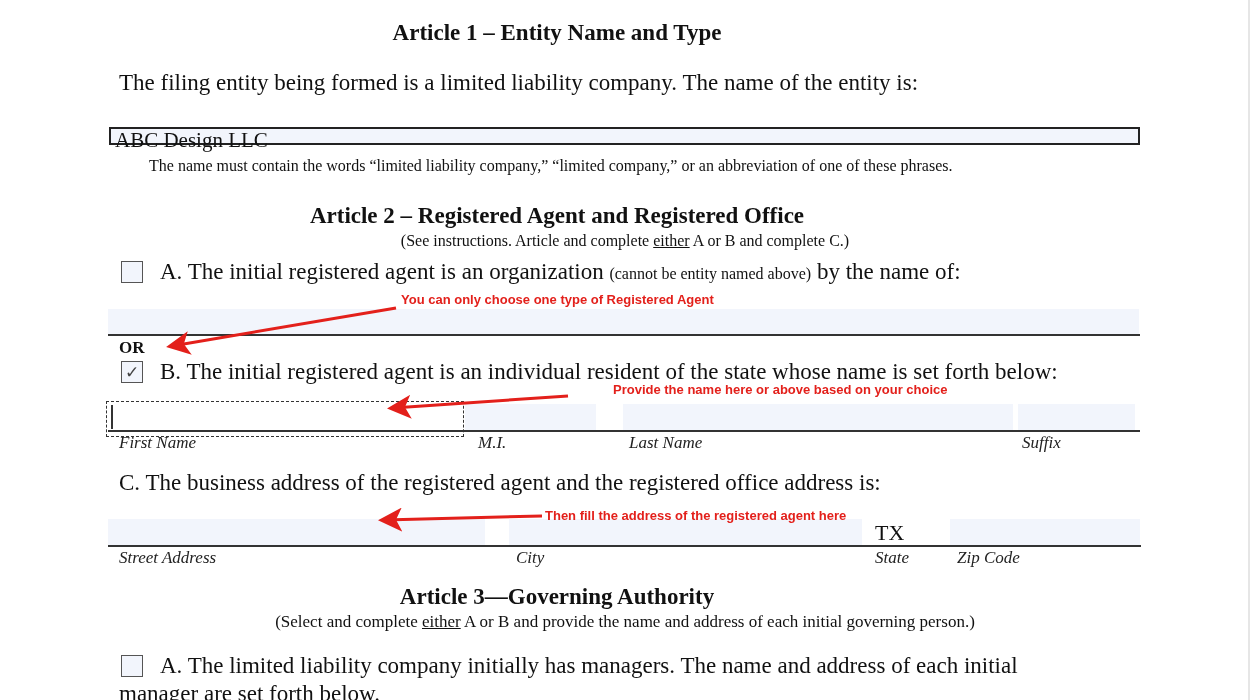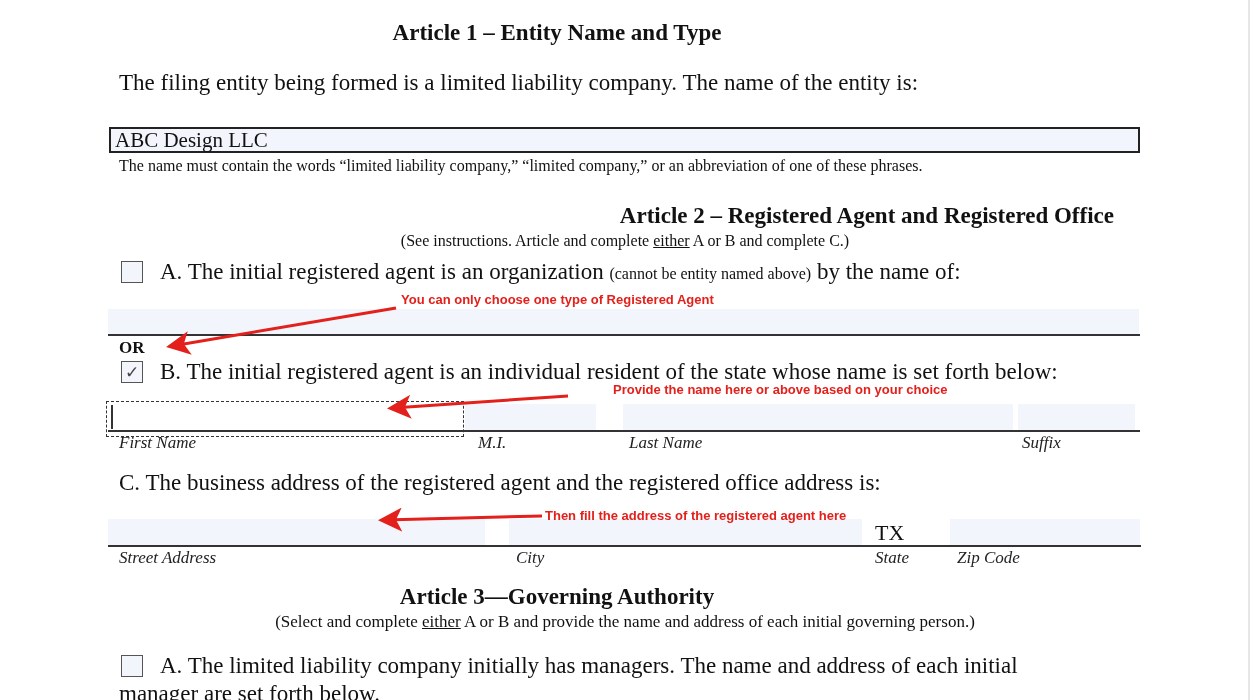--- a/index.html
+++ b/index.html
@@ -8,34 +8,34 @@
       background: #ffffff;
       font-family: "Liberation Serif", "DejaVu Serif", serif;
       color: #111;
     }
     .right-edge { position: absolute; left: 1248px; top: 0; width: 2px; height: 700px; background: #e6e6e6; }
     .abs { position: absolute; white-space: nowrap; }
     .heading { font-weight: bold; font-size: 23px; text-align: center; width: 1114px; left: 0; }
     .sub { font-size: 16px; text-align: center; width: 1250px; left: 0; }
     .u { text-decoration: underline; }
     .body-text { font-size: 23px; }
-    .small-note { font-size: 15px; }
+    .small-note { font-size: 15px; margin-left: 30px; }
     .label-italic { font-style: italic; font-size: 17px; color: #222; }
     .field {
       position: absolute; background: #f2f5fc;
     }
     .line { position: absolute; height: 2px; background: #333; }
     .checkbox {
       position: absolute; width: 22px; height: 22px;
       border: 1.5px solid #555; background: #f2f5fc; box-sizing: border-box;
       font-family: "DejaVu Sans", sans-serif; font-size: 17px; color: #444;
       text-align: center; line-height: 20px;
     }
     .entity-input {
-      position: absolute; left: 109px; top: 127px; width: 1031px; height: 26px;
+      position: absolute; left: 109px; top: 127px; width: 1031px; height: 18px;
       border: 2px solid #222; box-sizing: border-box; background: #f2f5fc;
       font-size: 21px; padding-left: 4px; line-height: 23px;
     }
     .annot {
       position: absolute; color: #e3201b; font-family: "Liberation Sans", "DejaVu Sans", sans-serif;
       font-weight: bold; font-size: 13px; white-space: nowrap;
     }
     .dashed {
       position: absolute; left: 106px; top: 401px; width: 358px; height: 36px;
       border: 1.5px dashed #333; box-sizing: border-box;
@@ -45,21 +45,21 @@
 </head>
 <body>
 
 <div class="right-edge"></div>
 
 <div class="abs heading" style="top:20px;">Article 1 – Entity Name and Type</div>
 <div class="abs body-text" style="left:119px; top:70px;">The filing entity being formed is a limited liability company.  The name of the entity is:</div>
 <div class="entity-input">ABC Design LLC</div>
 <div class="abs small-note" style="left:119px; top:157px; font-size:16px;">The name must contain the words “limited liability company,” “limited company,” or an abbreviation of one of these phrases.</div>
 
-<div class="abs heading" style="top:203px;text-align:right;">Article 2 – Registered Agent and Registered Office</div>
+<div class="abs heading" style="top:203px;">Article 2 – Registered Agent and Registered Office</div>
 <div class="abs sub" style="top:232px;">
   <span>(See instructions. Article and complete </span><span class="u">either</span><span> A or B and complete C.)</span>
 </div>
 
 <div class="checkbox" style="left:121px; top:261px;"></div>
 <div class="abs body-text" style="left:160px; top:259px;">
   <span>A.  The initial registered agent is an organization </span><span style="font-size:16px;">(cannot be entity named above)</span><span> by the name of:</span>
 </div>
 <div class="field" style="left:108px; top:309px; width:1031px; height:25px;"></div>
 <div class="line" style="left:108px; top:334px; width:1032px;"></div>

